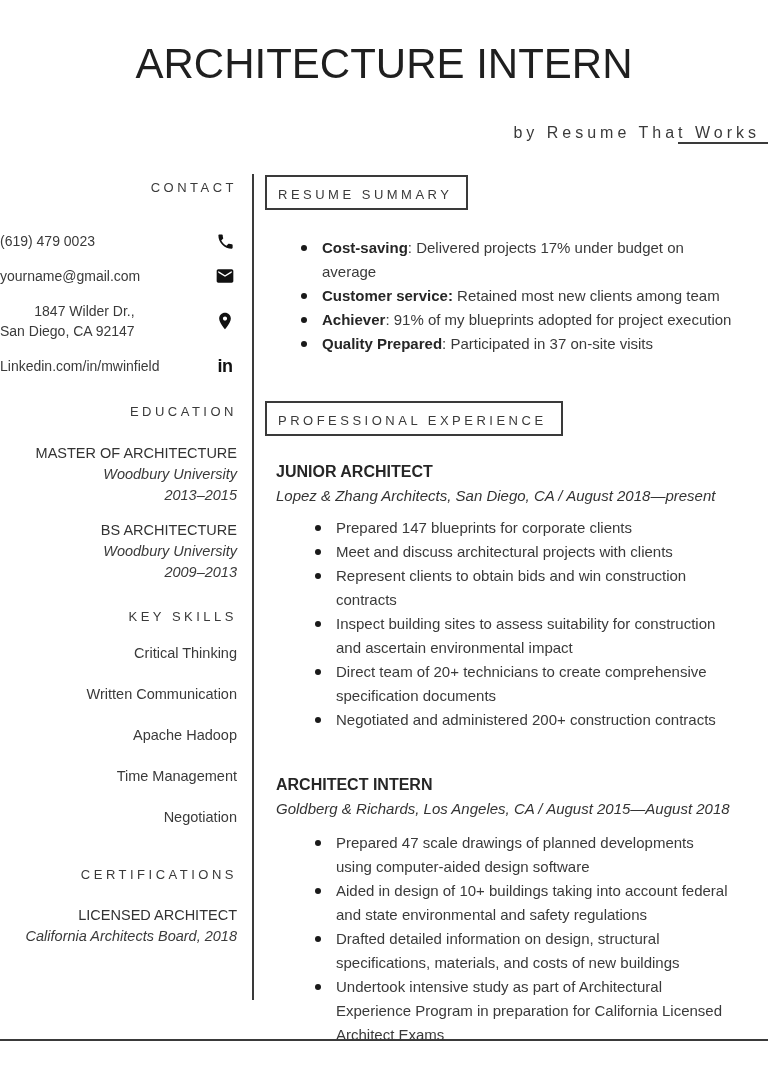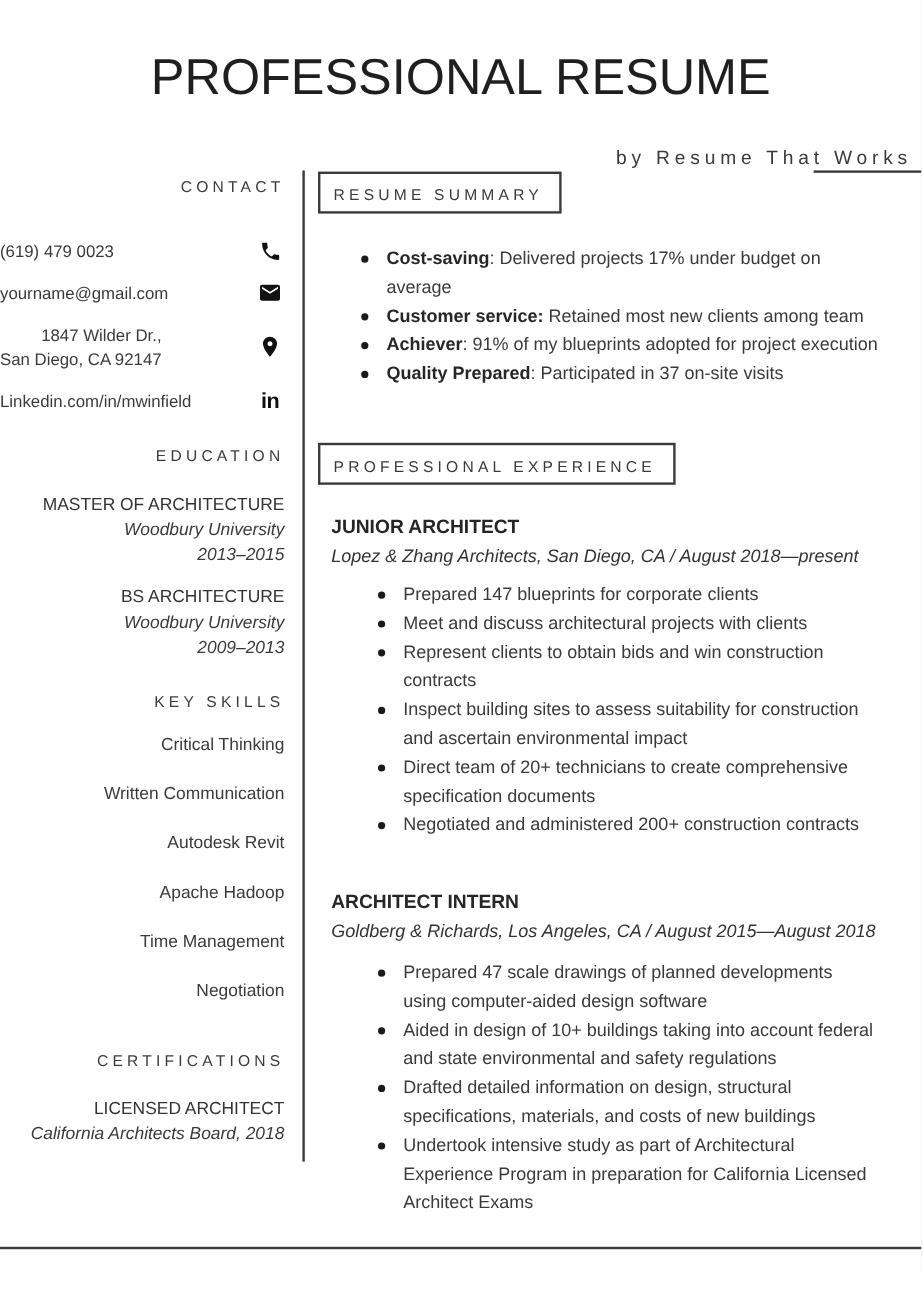--- a/index.html
+++ b/index.html
@@ -34,21 +34,21 @@
   .byline-row .rule.left { flex: 1; }
   .byline-row .rule.right { width: 90px; }
   .byline-text {
     white-space: nowrap;
     padding: 0 8px 0 6px;
     font-size: 16px;
     letter-spacing: 4px;
     color: #3a3a3a;
   }
   
-  .columns { position: relative; display: flex; }
+  .columns { position: relative; display: flex; margin-top: 32px; }
   .v-divider {
     position: absolute; left: 252px; top: 0;
     width: 2px; height: 826px; background: #3a3a3a;
   }
   .sidebar {
     width: 252px;
     padding-right: 15px;
     text-align: right;
     flex: none;
   }
@@ -141,21 +141,21 @@
   .bottom-rule {
     position: absolute; left: 0; right: 0; top: 1039px;
     height: 2px; background: #3a3a3a;
   }
 </style>
 </head>
 <body>
 
 <div class="page">
 
-  <h1 class="doc-title">PROFESSIONAL RESUME</h1>
+  <h1 class="doc-title">ARCHITECTURE INTERN</h1>
   <div class="byline-row">
     <span class="rule left"></span>
     <span class="byline-text">by Resume That Works</span>
     <span class="rule right"></span>
   </div>
 
   <div class="columns">
     <div class="v-divider"></div>
 
     <aside class="sidebar">
@@ -209,21 +209,20 @@
       <div class="edu-item">
         <div class="edu-degree">BS ARCHITECTURE</div>
         <div class="edu-school">Woodbury University</div>
         <div class="edu-years">2009–2013</div>
       </div>
 
       <div class="side-heading skills-heading">KEY SKILLS</div>
 
       <div class="skill-item">Critical Thinking</div>
       <div class="skill-item">Written Communication</div>
-      <div class="skill-item">Autodesk Revit</div>
       <div class="skill-item">Apache Hadoop</div>
       <div class="skill-item">Time Management</div>
       <div class="skill-item">Negotiation</div>
 
       <div class="side-heading certs-heading">CERTIFICATIONS</div>
       <div class="cert-name">LICENSED ARCHITECT</div>
       <div class="cert-detail">California Architects Board, 2018</div>
 
     </aside>
 

